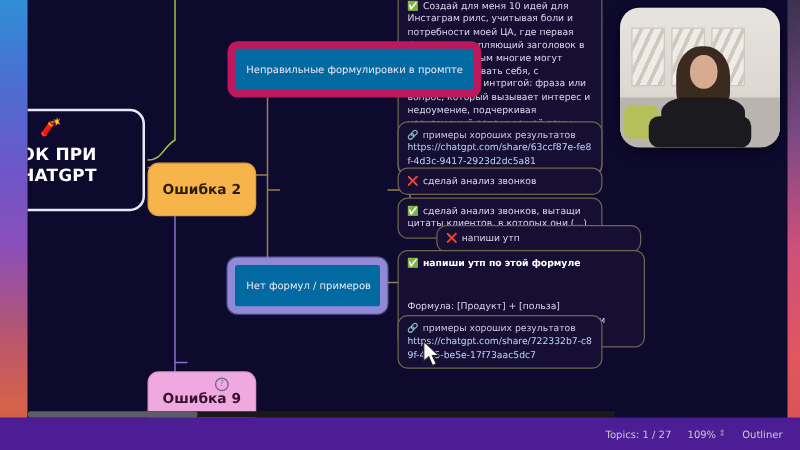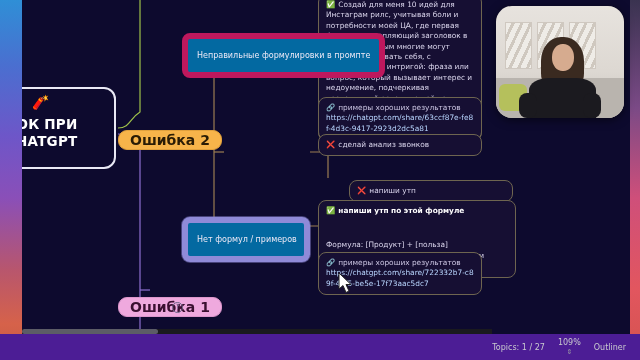--- a/index.html
+++ b/index.html
@@ -43,22 +43,22 @@
   .root-icon { font-size: 14px; line-height: 14px; margin-left: 28px; }
   .root-title {
     color: #ffffff; font-size: 13.5px; font-weight: bold; line-height: 17px;
     letter-spacing: .2px; margin-top: 7px; margin-left: 2px; white-space: pre-line;
   }
 
   
   .pill {
     position: absolute;
     border-radius: 9px;
-    font-size: 14px;
-    padding: 1px 11px;
+    font-size: 11px;
+    padding: 14px 11px;
     color: #2a1c05;
     font-weight: 600;
     z-index: 4;
     white-space: nowrap;
   }
   .pill-orange { background: #f7b44a; border: 1px solid #e0a03c; }
   .pill-pink { background: #efa9de; border: 1px solid #dc96cc; color: #3a1030; }
 
   .pill-meta {
     position: absolute; z-index: 4;
@@ -125,21 +125,21 @@
   
   .cursor { position: absolute; z-index: 9; }
 
   
   .statusbar {
     position: absolute; left: 0; bottom: 0; width: 640px; height: 26px;
     background: #4c1d95; display: flex; align-items: center; justify-content: flex-end;
     z-index: 7;
   }
   .status-group { display: flex; align-items: center; gap: 13px; padding-right: 14px; color: #c9c9cf; font-size: 8px; }
-  .status-zoom { display: flex; align-items: center; gap: 2px; flex-direction: column; }
+  .status-zoom { display: flex; align-items: center; gap: 2px; }
   .spin { display: inline-block; font-size: 7px; line-height: 7px; color: #9a9aa4; }
 
   .hscroll-track { position:absolute; left: 22px; bottom: 26px; width: 470px; height: 5px; background:#1a1a1e; z-index: 7; }
   .hscroll-thumb { position:absolute; left: 22px; bottom: 26px; width: 136px; height: 5px; background:#5c5c66; border-radius: 3px; z-index: 8; }
 </style>
 </head>
 <body>
 
 <div id="app">
 
@@ -161,41 +161,44 @@
     </svg>
 
     <div class="root-node">
       <div class="root-icon">🧨</div>
       <div class="root-title">БОК ПРИ
 CHATGPT</div>
     </div>
 
     <div class="pill pill-orange" style="left:96px; top:130px;">Ошибка 2</div>
 
-    <div class="pill pill-pink" style="left:96px; top:297px;">Ошибка 1</div>
+    <div class="pill pill-pink" style="left:96px; top:297px;">Ошибка 9</div>
     <div class="pill-meta" style="left:150px; top:302px;">?</div>
 
     <div class="sub" style="left:160px; top:33px;">Неправильные формулировки в промпте</div>
 
 
-    <div class="sub sel" style="left:160px; top:217px; width:128px;">Нет формул / примеров</div>
+    <div class="sub sel" style="left:160px; top:206px; width:128px;">Нет формул / примеров</div>
 
     <div class="note" style="left:296px; top:-6px; width:164px;">
       <span class="mark ok">✅</span><span>Создай для меня 10 идей для Инстаграм рилс, учитывая боли и потребности моей ЦА, где первая фраза - это цепляющий заголовок в видео, с которым многие могут идентифицировать себя, с вовлечением и интригой: фраза или вопрос, который вызывает интерес и недоумение, подчеркивая неочевидный аспект вашей темы, или с общими трудностями или вызовами, которые могут вызывать сильные эмоции.</span>
     </div>
 
     <div class="note" style="left:296px; top:97px; width:164px;">
       <span class="clip">🔗</span><span class="link-row">примеры хороших результатов</span>
       <span class="url">https://chatgpt.com/share/63ccf87e-fe8f-4d3c-9417-2923d2dc5a81</span>
     </div>
 
     <div class="note" style="left:296px; top:134px; width:164px;">
       <span class="mark bad">❌</span><span>сделай анализ звонков</span>
     </div>
 
+    <div class="note" style="left:296px; top:158px; width:164px;">
+      <span class="mark ok">✅</span><span>сделай анализ звонков, вытащи цитаты клиентов, в которых они (...)</span>
+    </div>
 
     <div class="note" style="left:296px; top:180px; width:164px;margin-left:31px;">
       <span class="mark bad">❌</span><span>напиши утп</span>
     </div>
 
     <div class="note" style="left:296px; top:200px; width:198px;">
       <span class="mark ok">✅</span><span class="hl">напиши утп  по этой формуле</span>
       <div class="body" style="white-space:pre-line;">Формула: [Продукт] + [польза]
 Стандартный пример: Крем с эффектом омоложения лица</div>
     </div>

